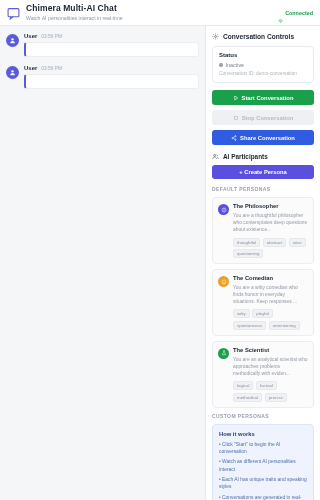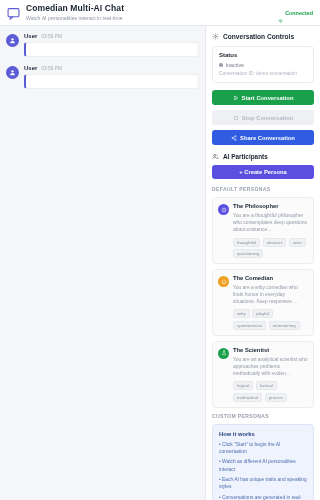--- a/index.html
+++ b/index.html
@@ -153,21 +153,21 @@
 <div class="app">
 
   <div class="header">
     <span class="hdr-icon">
       <svg viewBox="0 0 24 24" fill="none" stroke="#5b5bd6" stroke-width="2">
         <rect x="2" y="3" width="20" height="15" rx="2"></rect>
           <path d="M7 18l-1 4 5-4"></path>
       </svg>
     </span>
     <div class="hdr-texts">
-      <div class="hdr-title">Comedian Multi-AI Chat</div>
+      <div class="hdr-title">Chimera Multi-AI Chat</div>
       <div class="hdr-sub">Watch AI personalities interact in real-time</div>
     </div>
     <div class="conn">
       <span class="conn-dot">
         <svg viewBox="0 0 24 24" fill="none" stroke="#1aa04a" stroke-width="3">
           <path d="M2 8c6-5 14-5 20 0"></path>
             <path d="M6 13c4-3 8-3 12 0"></path>
             <path d="M10 18c1.5-1.2 2.5-1.2 4 0"></path>
         </svg>
       </span>

